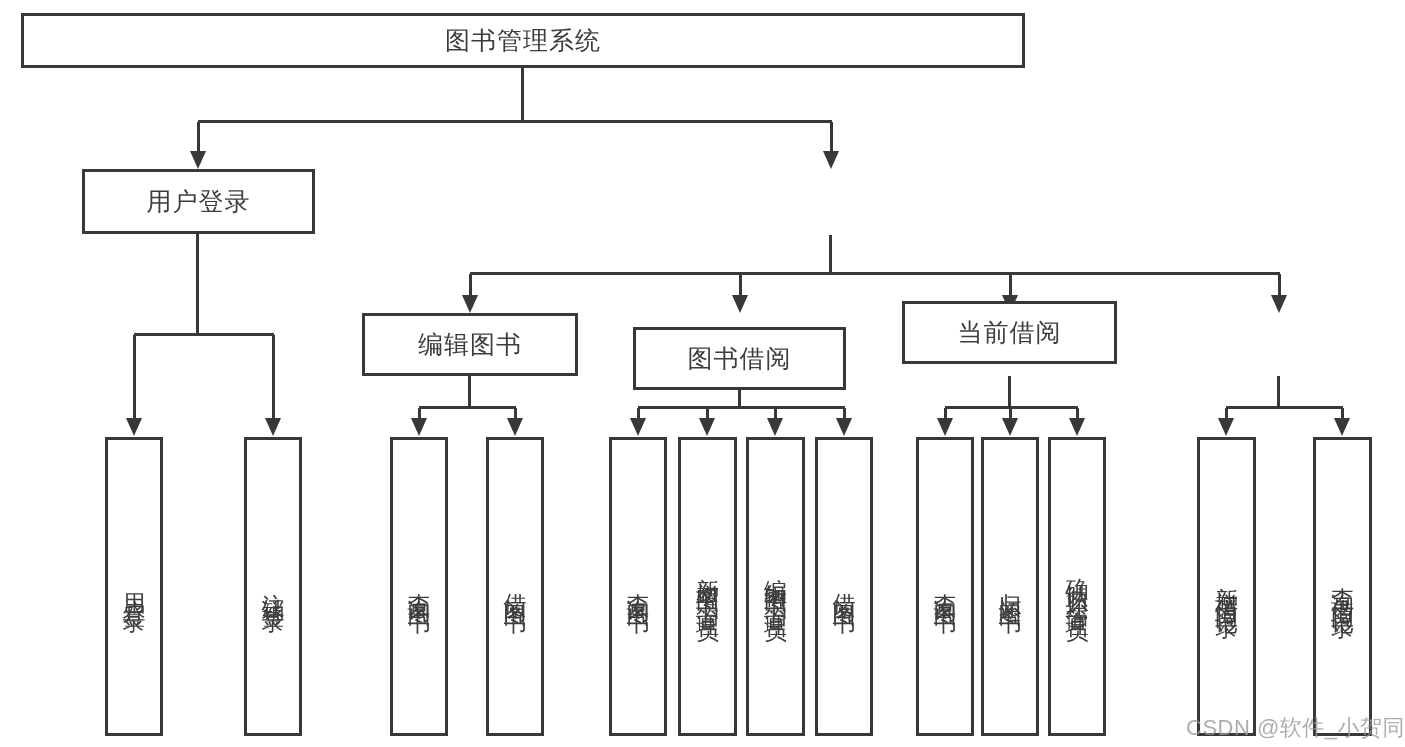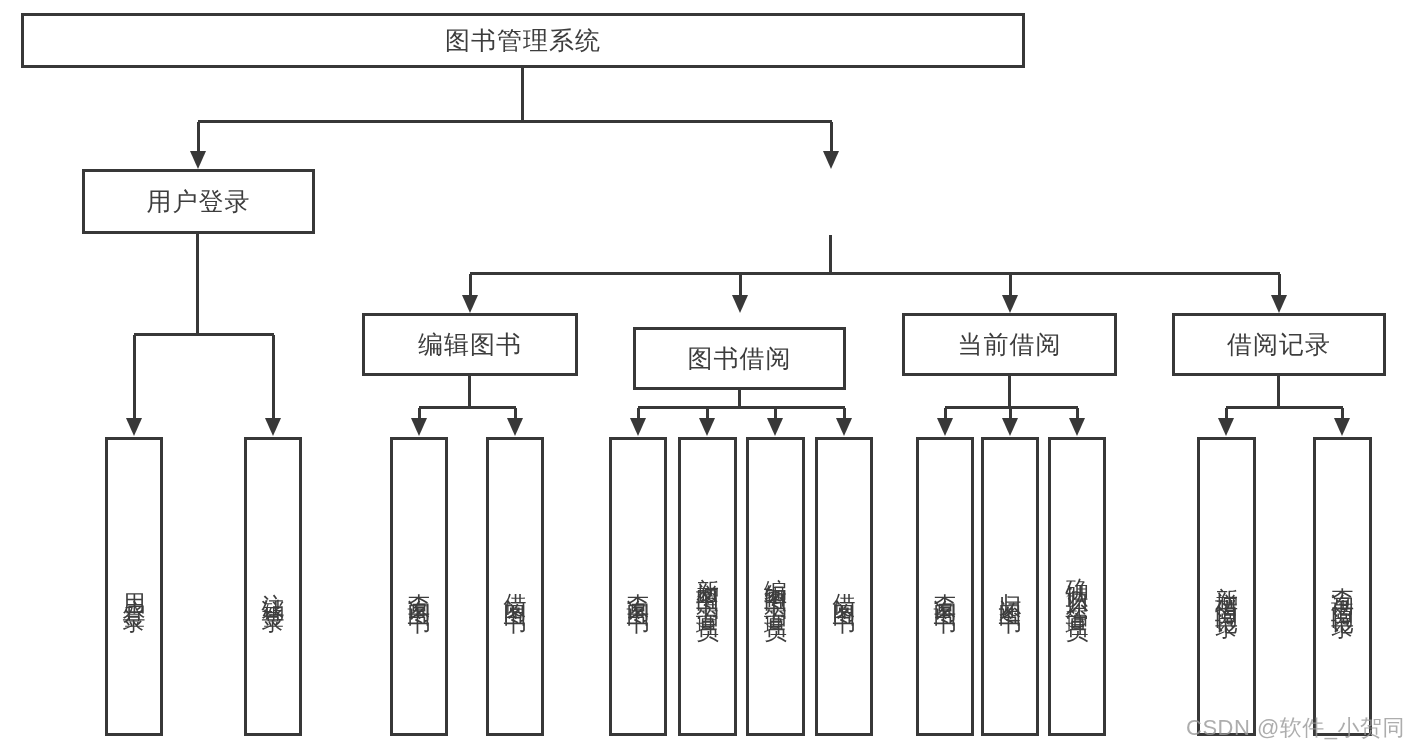--- a/index.html
+++ b/index.html
@@ -67,25 +67,22 @@
   <div class="arrow" style="left:732px;top:274px;height:39px"></div>
   <div class="arrow" style="left:1002px;top:274px;height:39px"></div>
   <div class="arrow" style="left:1271px;top:274px;height:39px"></div>
 
   <div class="box" style="left:362px;top:313px;width:216px;height:63px">
     <span>编辑图书</span>
   </div>
   <div class="box" style="left:633px;top:327px;width:213px;height:63px">
     <span>图书借阅</span>
   </div>
-  <div class="box" style="left:902px;top:313px;width:215px;height:63px">
+  <div class="box" style="left:902px;top:301px;width:215px;height:63px">
     <span>当前借阅</span>
-  </div>
-  <div class="box" style="left:1172px;top:313px;width:214px;height:63px">
-    <span>借阅记录</span>
   </div>
 
   <div class="vline" style="left:468px;top:376px;height:33px"></div>
   <div class="hline" style="left:419px;top:406px;width:97px"></div>
   <div class="arrow" style="left:411px;top:408px;height:28px"></div>
   <div class="arrow" style="left:507px;top:408px;height:28px"></div>
 
   <div class="vline" style="left:738px;top:376px;height:33px"></div>
   <div class="hline" style="left:638px;top:406px;width:207px"></div>
   <div class="arrow" style="left:630px;top:408px;height:28px"></div>

